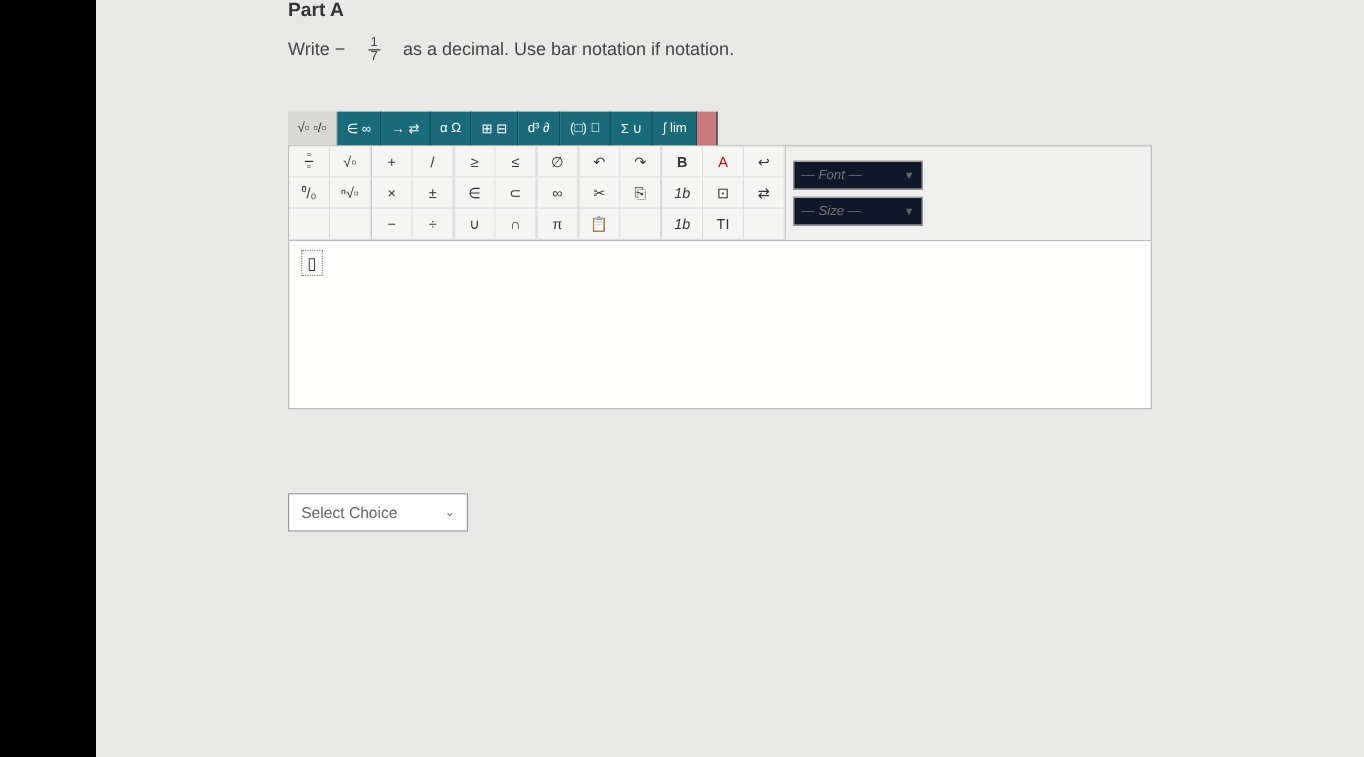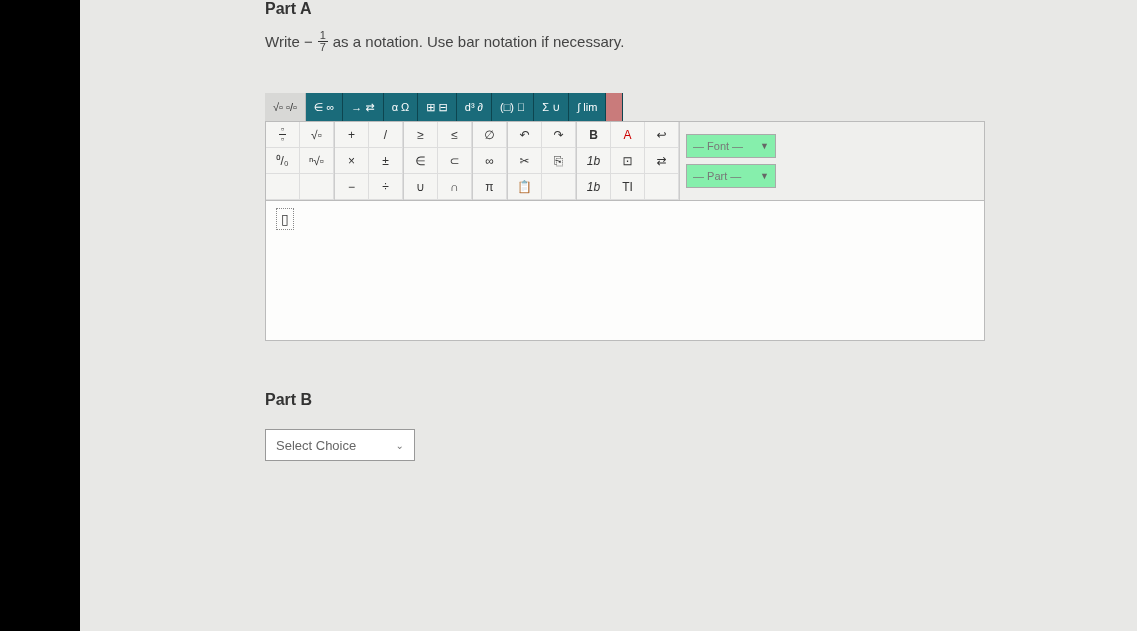--- a/index.html
+++ b/index.html
@@ -18,37 +18,36 @@
       width: 80px;
       height: 100%;
       background: #000;
     }
     .content {
       position: absolute;
       left: 80px;
       top: 0;
       right: 0;
       padding: 0 76px 0 160px;
-      margin-left: 25px;
     }
     .part-label {
       font-weight: bold;
       font-size: 16px;
       color: #333;
       margin-top: 0;
     }
     .part-a-label { margin-top: 0; }
     .instruction {
       font-size: 15px;
       color: #444;
       margin-top: 12px;
       display: flex;
       align-items: center;
       flex-wrap: wrap;
-      gap: 2px;
+      gap: 16px;
     }
     .fraction {
       display: inline-flex;
       flex-direction: column;
       align-items: center;
       font-size: 11px;
       line-height: 1;
       margin: 0 3px;
       vertical-align: middle;
     }
@@ -105,27 +104,28 @@
       flex-direction: column;
       gap: 6px;
       padding: 6px;
       justify-content: center;
     }
     .dropdown {
       display: flex;
       align-items: center;
       justify-content: space-between;
       height: 24px;
-      width: 90px;
+      width: 108px;
       border: 1px solid #aaa;
-      background: #86efac;
+      background: #0f172a;
       font-size: 11px;
       color: #777;
       padding: 0 6px;
       cursor: pointer;
+      font-style: italic;
     }
     .dropdown .caret { font-size: 9px; color: #666; }
     .editor-area {
       border: 1px solid #bbb;
       border-top: none;
       background: #fdfdfc;
       height: 140px;
       padding: 10px;
       font-size: 14px;
       color: #333;
@@ -166,21 +166,21 @@
 
 <div class="content">
 
   <div class="part-label part-a-label">Part A</div>
   <div class="instruction">
     <span>Write −</span>
     <span class="fraction">
       <span class="num">1</span>
       <span class="den">7</span>
     </span>
-    <span> as a notation. Use bar notation if necessary.</span>
+    <span> as a decimal. Use bar notation if notation.</span>
   </div>
 
   <div class="editor-wrap">
     <div class="tabbar">
       <div class="tab active">√▫ ▫/▫</div>
       <div class="tab">∈ ∞</div>
       <div class="tab">→ ⇄</div>
       <div class="tab">α Ω</div>
       <div class="tab">⊞ ⊟</div>
       <div class="tab">d³ ∂</div>
@@ -243,32 +243,31 @@
         <div class="tbtn" style="font-style:italic">1b</div>
         <div class="tbtn">TI</div>
         <div class="tbtn"></div>
       </div>
       <div class="side-controls">
         <div class="dropdown">
           <span>— Font —</span>
           <span class="caret">▼</span>
         </div>
         <div class="dropdown">
-          <span>— Part —</span>
+          <span>— Size —</span>
           <span class="caret">▼</span>
         </div>
       </div>
     </div>
 
     <div class="editor-area">
       <span style="border:1px dotted #888;padding:2px 4px;">▯</span>
     </div>
   </div>
 
   <div class="part-b">
-    <div class="part-label">Part B</div>
     <div class="select-choice">
       <span>Select Choice</span>
       <span class="caret">⌄</span>
     </div>
   </div>
 
 </div>
 
 </body></html>

